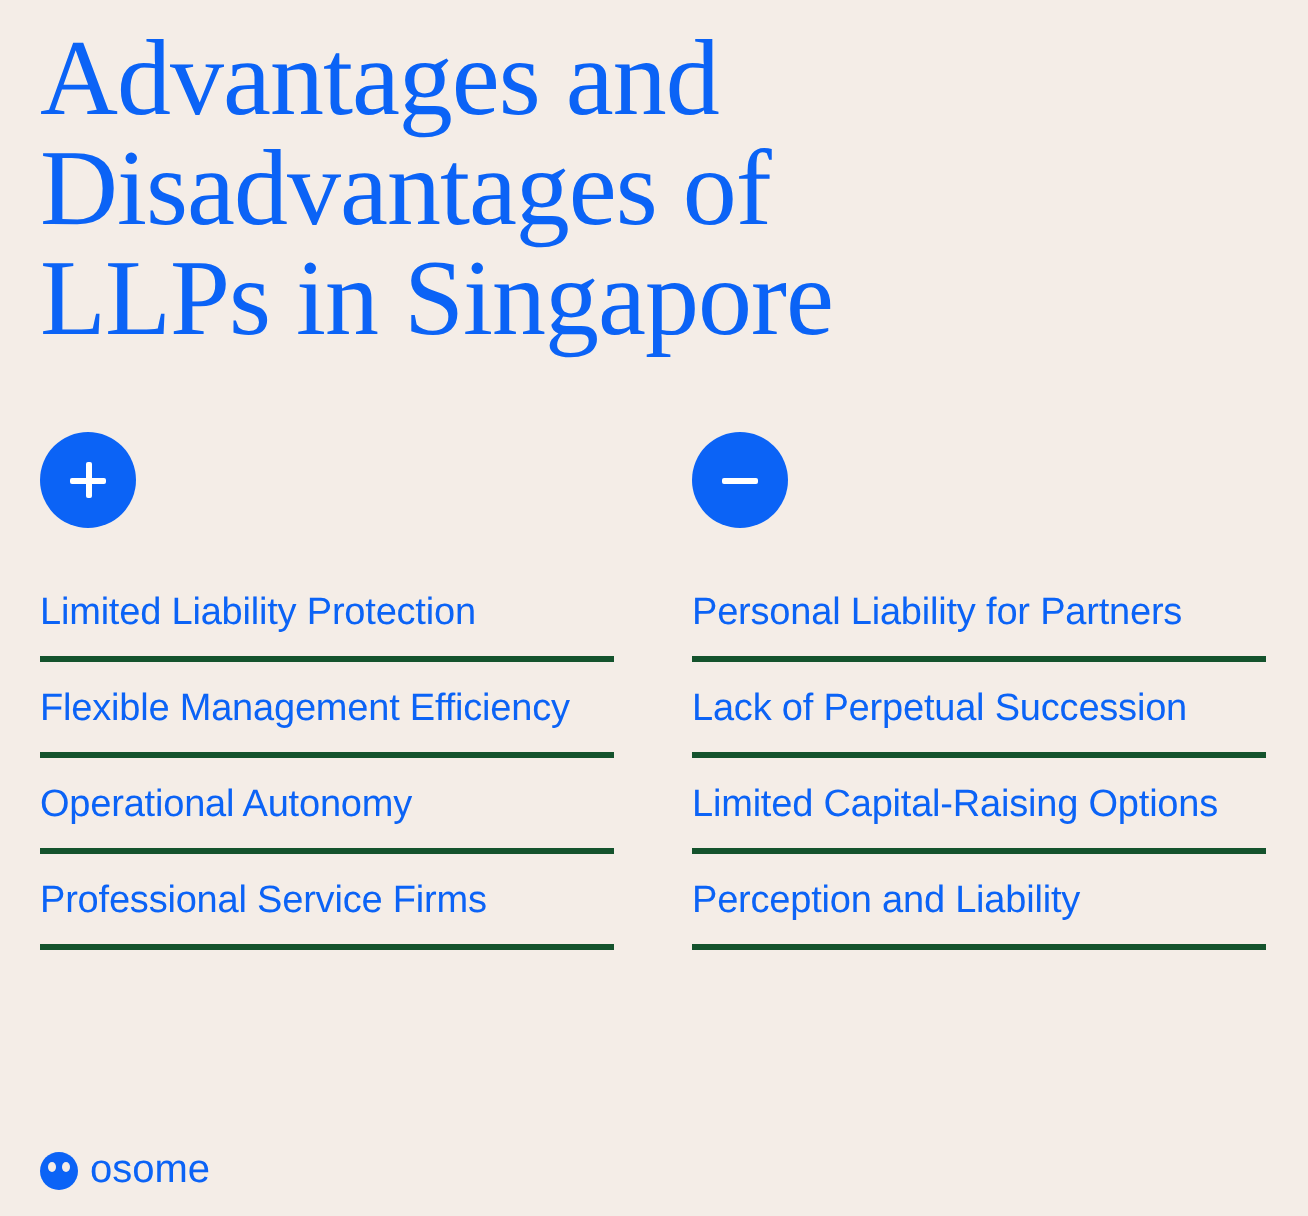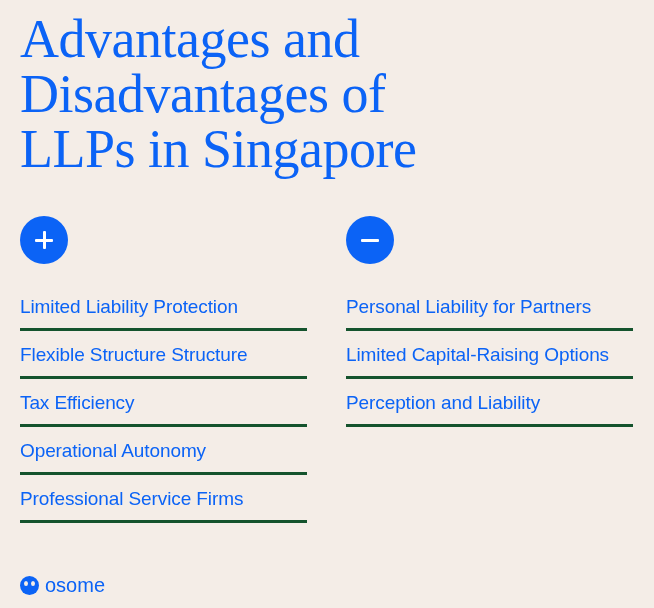--- a/index.html
+++ b/index.html
@@ -140,33 +140,33 @@
 
   <div class="columns">
 
     <div class="column">
       <div class="badge">
         <span class="bar bar-h"></span>
         <span class="bar bar-v"></span>
       </div>
       <ul class="list">
         <li class="list-item">Limited Liability Protection</li>
-        <li class="list-item">Flexible Structure Structure</li>
-        <li class="list-item">Tax Efficiency</li>
+        <li class="list-item">Flexible Management Efficiency</li>
         <li class="list-item">Operational Autonomy</li>
         <li class="list-item">Professional Service Firms</li>
       </ul>
     </div>
 
     <div class="column">
       <div class="badge">
         <span class="bar bar-h"></span>
       </div>
       <ul class="list">
         <li class="list-item">Personal Liability for Partners</li>
+        <li class="list-item">Lack of Perpetual Succession</li>
         <li class="list-item">Limited Capital-Raising Options</li>
         <li class="list-item">Perception and Liability</li>
       </ul>
     </div>
 
   </div>
 
   <div class="logo">
     <span class="logo-mark">
       <span class="eye eye-l"></span>

